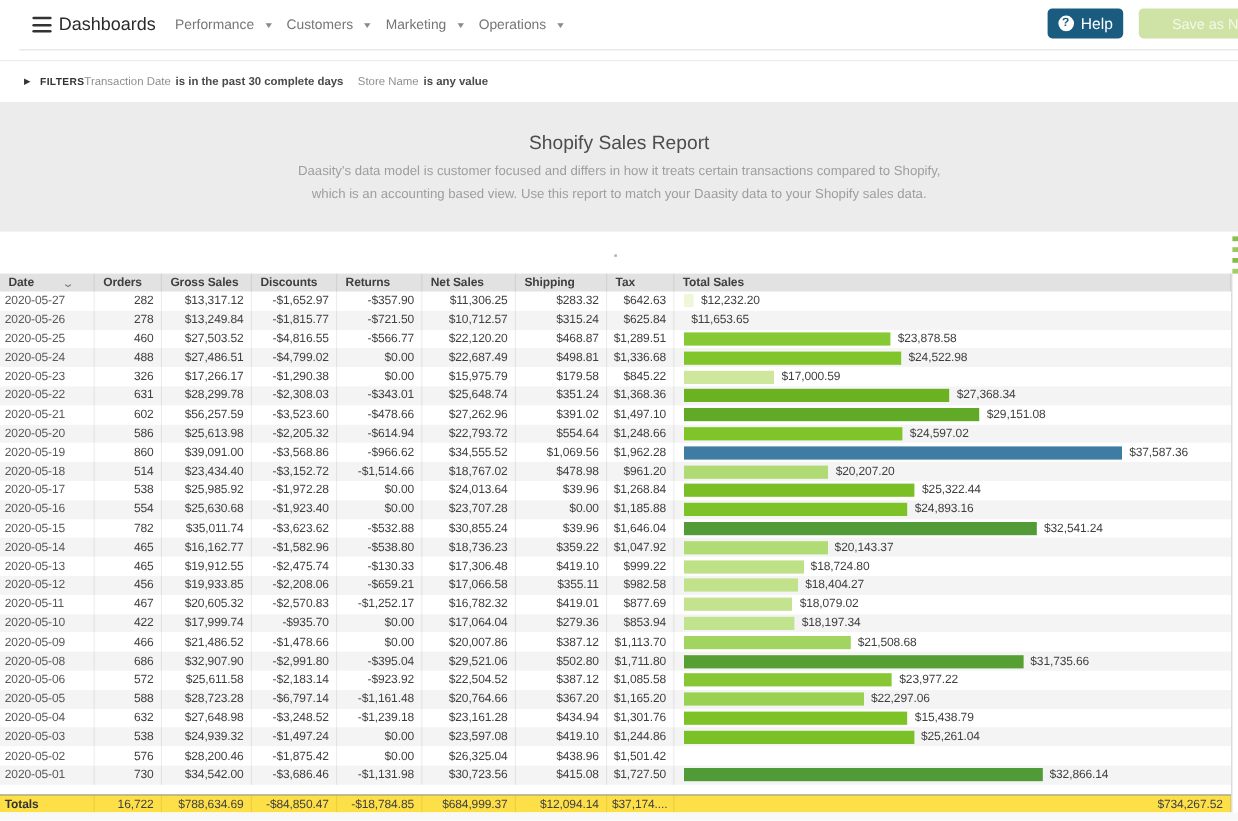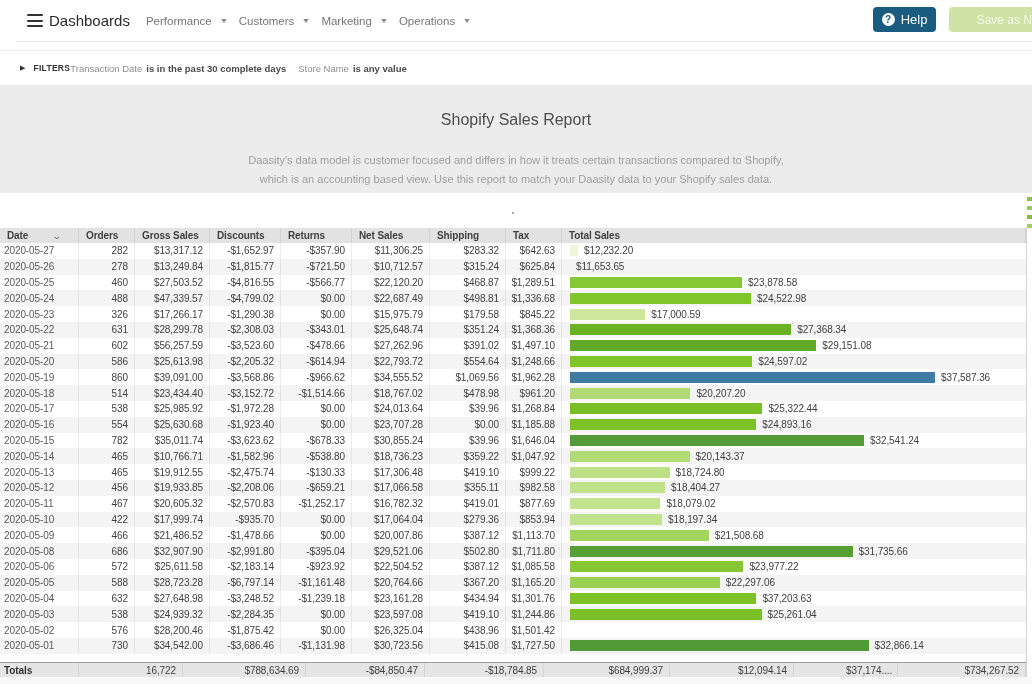--- a/index.html
+++ b/index.html
@@ -25,39 +25,39 @@
   .filters-arrow { font-size:7px; color:#333; margin-right:8px; }
   .filters-label { font-size:8.5px; font-weight:bold; color:#333; letter-spacing:0.3px; }
   .clauses { display:flex; }
   .clause { font-size:9.5px; margin-right:12px; }
   .clause .field { color:#8e8e8e; }
   .clause .cond { color:#4a4a4a; font-weight:bold; margin-left:4px; }
   .run-btn { left:963px; top:57px; width:50px; height:19px; background:#5e35c0; color:#fff; font-size:11px; border-radius:3px; }
 
   .hero { position:absolute; top:85px; left:0; width:1032px; height:108px; background:#ececec; text-align:center; }
   .hero-title { font-size:16px; color:#4d4d4d; margin-top:25px; line-height:20px; font-weight:normal; }
-  .hero-desc { font-size:11px; color:#9e9e9e; line-height:18.5px; margin-top:21px; }
+  .hero-desc { font-size:11px; color:#9e9e9e; line-height:18.5px; margin-top:4px; }
 
   .artifact-dot { position:absolute; top:212px; left:512px; width:2px; height:2px; background:#a9a9a9; }
 
   .table { position:absolute; top:228px; left:0; width:1026px; height:449px; font-size:10px; }
   .grid-row { display:grid; grid-template-columns:79px 56px 75px 71px 71px 78px 76px 56px 1fr; }
   .thead { height:15px; background:#e2e2e2; color:#4c4c4c; font-weight:bold; }
   .thead .c { justify-content:flex-start; padding-left:7px; padding-right:2px; }
   .rows { position:absolute; top:15px; left:0; width:100%; height:419px; overflow:hidden; }
   .tr { height:15.8px; background:#fff; }
   .tr:nth-child(even) { background:#f4f4f4; }
   .c { height:100%; display:flex; align-items:center; justify-content:flex-end; padding-right:6px; border-right:1px solid rgba(0,0,0,0.07); color:#3f3f3f; overflow:hidden; white-space:nowrap; letter-spacing:-0.1px; }
   .c.left { justify-content:flex-start; padding-left:4px; padding-right:2px; }
   .c.datecell { color:#595959; }
   .c.barcell { justify-content:flex-start; padding:0 0 0 8px; border-right:none; }
   .sort-caret { margin-left:25px; color:#777; font-size:9px; transform:scaleX(1.4); font-weight:normal; }
   .bar { height:11px; flex:none; }
   .bar-label { margin-left:6px; color:#3f3f3f; }
-  .totals-row { position:absolute; top:434px; left:0; width:100%; height:15px; background:#e5e5e5; border-top:1px solid #9c9c9c; color:#333;gap:48px; }
+  .totals-row { position:absolute; top:434px; left:0; width:100%; height:15px; background:#fde047; border-top:1px solid #9c9c9c; color:#333; }
   .totals-label { font-weight:bold; color:#333; }
 
   .scroll-strip { position:absolute; top:228px; right:0; width:6px; height:449px; background:#fff; border-left:1px solid #d4d4d4; }
   .scroll-preview { position:absolute; top:197px; right:0; width:5px; height:31px; display:flex; flex-direction:column; justify-content:space-between; }
   .scroll-preview span { display:block; height:4px; }
 
   .footer-strip { position:absolute; top:677px; left:0; width:1032px; height:7px; background:#f8f8f8; }
 </style>
 </head>
 <body>
@@ -192,21 +192,21 @@
         <div class="c">$468.87</div>
         <div class="c">$1,289.51</div>
         <div class="c barcell">
           <div class="bar" style="width: 172.1px; background: rgb(135, 200, 53);"></div>
           <span class="bar-label">$23,878.58</span>
         </div>
       </div>
       <div class="tr grid-row">
         <div class="c left datecell">2020-05-24</div>
         <div class="c">488</div>
-        <div class="c">$47,339.57</div>
+        <div class="c">$27,486.51</div>
         <div class="c">-$4,799.02</div>
         <div class="c">$0.00</div>
         <div class="c">$22,687.49</div>
         <div class="c">$498.81</div>
         <div class="c">$1,336.68</div>
         <div class="c barcell">
           <div class="bar" style="width: 181.1px; background: rgb(128, 197, 42);"></div>
           <span class="bar-label">$24,522.98</span>
         </div>
       </div>
@@ -320,33 +320,33 @@
         <div class="c barcell">
           <div class="bar" style="width: 186.3px; background: rgb(125, 194, 39);"></div>
           <span class="bar-label">$24,893.16</span>
         </div>
       </div>
       <div class="tr grid-row">
         <div class="c left datecell">2020-05-15</div>
         <div class="c">782</div>
         <div class="c">$35,011.74</div>
         <div class="c">-$3,623.62</div>
-        <div class="c">-$678.33</div>
+        <div class="c">-$532.88</div>
         <div class="c">$30,855.24</div>
         <div class="c">$39.96</div>
         <div class="c">$1,646.04</div>
         <div class="c barcell">
           <div class="bar" style="width: 294px; background: rgb(82, 155, 54);"></div>
           <span class="bar-label">$32,541.24</span>
         </div>
       </div>
       <div class="tr grid-row">
         <div class="c left datecell">2020-05-14</div>
         <div class="c">465</div>
-        <div class="c">$10,766.71</div>
+        <div class="c">$16,162.77</div>
         <div class="c">-$1,582.96</div>
         <div class="c">-$538.80</div>
         <div class="c">$18,736.23</div>
         <div class="c">$359.22</div>
         <div class="c">$1,047.92</div>
         <div class="c barcell">
           <div class="bar" style="width: 119.5px; background: rgb(176, 219, 117);"></div>
           <span class="bar-label">$20,143.37</span>
         </div>
       </div>
@@ -466,28 +466,28 @@
         <div class="c left datecell">2020-05-04</div>
         <div class="c">632</div>
         <div class="c">$27,648.98</div>
         <div class="c">-$3,248.52</div>
         <div class="c">-$1,239.18</div>
         <div class="c">$23,161.28</div>
         <div class="c">$434.94</div>
         <div class="c">$1,301.76</div>
         <div class="c barcell">
           <div class="bar" style="width: 186.4px; background: rgb(125, 194, 39);"></div>
-          <span class="bar-label">$37,203.63</span>
+          <span class="bar-label">$15,438.79</span>
         </div>
       </div>
       <div class="tr grid-row">
         <div class="c left datecell">2020-05-03</div>
         <div class="c">538</div>
         <div class="c">$24,939.32</div>
-        <div class="c">-$2,284.35</div>
+        <div class="c">-$1,497.24</div>
         <div class="c">$0.00</div>
         <div class="c">$23,597.08</div>
         <div class="c">$419.10</div>
         <div class="c">$1,244.86</div>
         <div class="c barcell">
           <div class="bar" style="width: 191.5px; background: rgb(122, 192, 39);"></div>
           <span class="bar-label">$25,261.04</span>
         </div>
       </div>
       <div class="tr grid-row">

